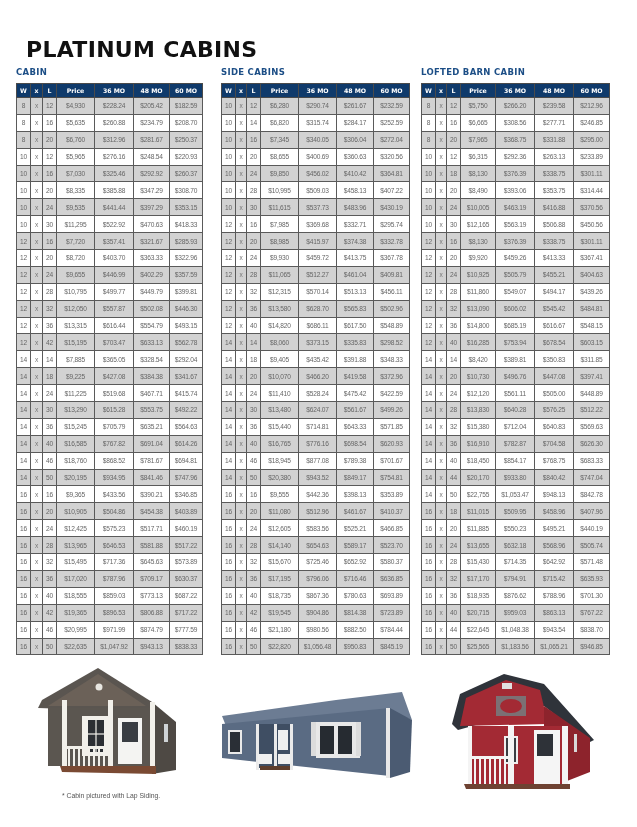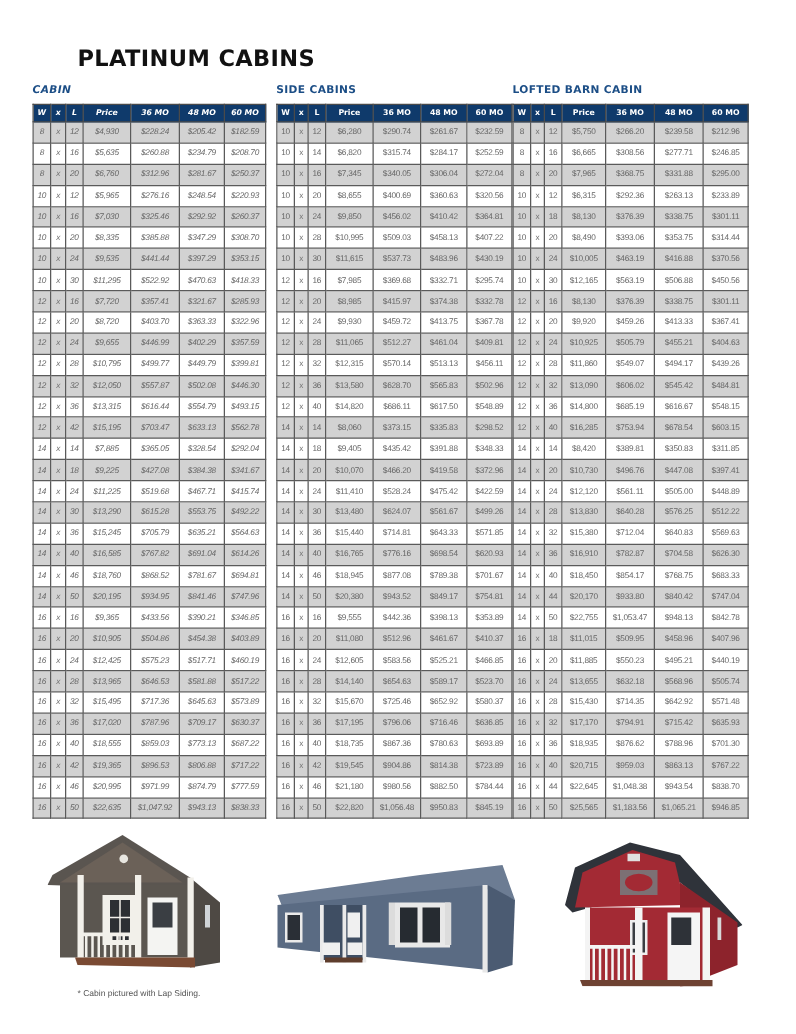--- a/index.html
+++ b/index.html
@@ -2,29 +2,28 @@
 <html><head>
 <meta charset="utf-8">
 <style>
   * { box-sizing: border-box; margin: 0; padding: 0; }
   html, body { width: 637px; height: 827px; background: #ffffff; overflow: hidden; }
   body { font-family: "Liberation Sans", sans-serif; color: #333; position: relative; }
 
   .page-title {
     position: absolute; left: 26px; top: 37px;
     font-family: "DejaVu Sans", sans-serif;
-    font-weight: bold; font-size: 18px; letter-spacing: 0.3px;
+    font-weight: bold; font-size: 22px; letter-spacing: 0.3px;
     color: #111;
-    margin-left: 36px;
   }
 
   .section { position: absolute; top: 65px; width: 186px; }
-  .section.s1 { left: 26px; font-style: italic; }
+  .section.s1 { left: 16px; }
   .section.s2 { left: 221px; }
-  .section.s3 { left: 410px; width: 188px; }
+  .section.s3 { left: 421px; width: 188px; }
 
   .section-title {
     font-family: "DejaVu Sans", sans-serif;
     font-weight: bold; font-size: 8.5px; color: #1c4e86;
     letter-spacing: 0.3px; height: 18px; line-height: 14px;
   }
 
   table.price {
     border-collapse: collapse; width: 100%;
     font-size: 6.6px; color: #666;

